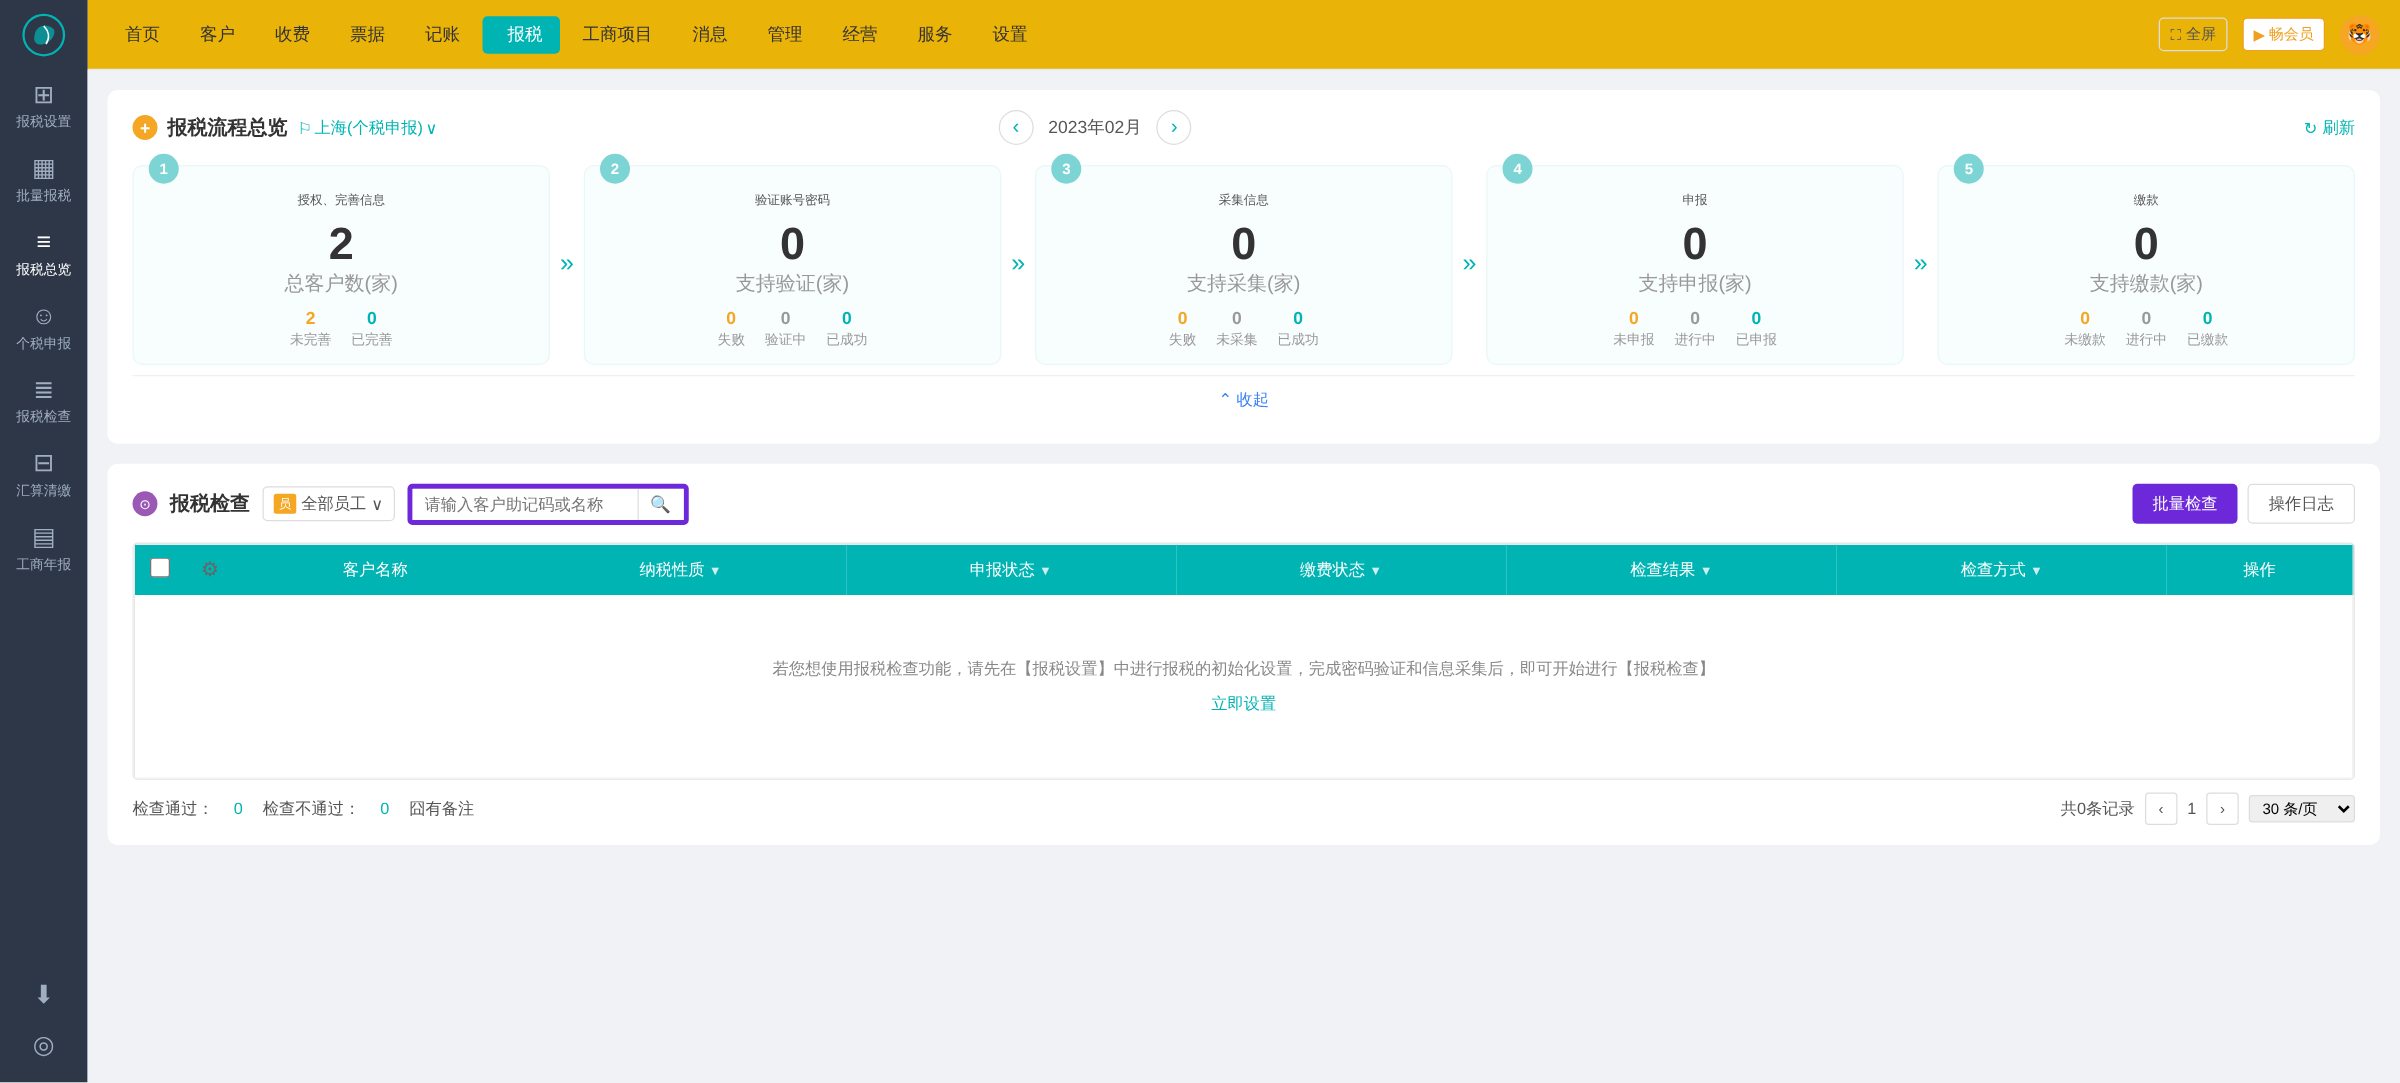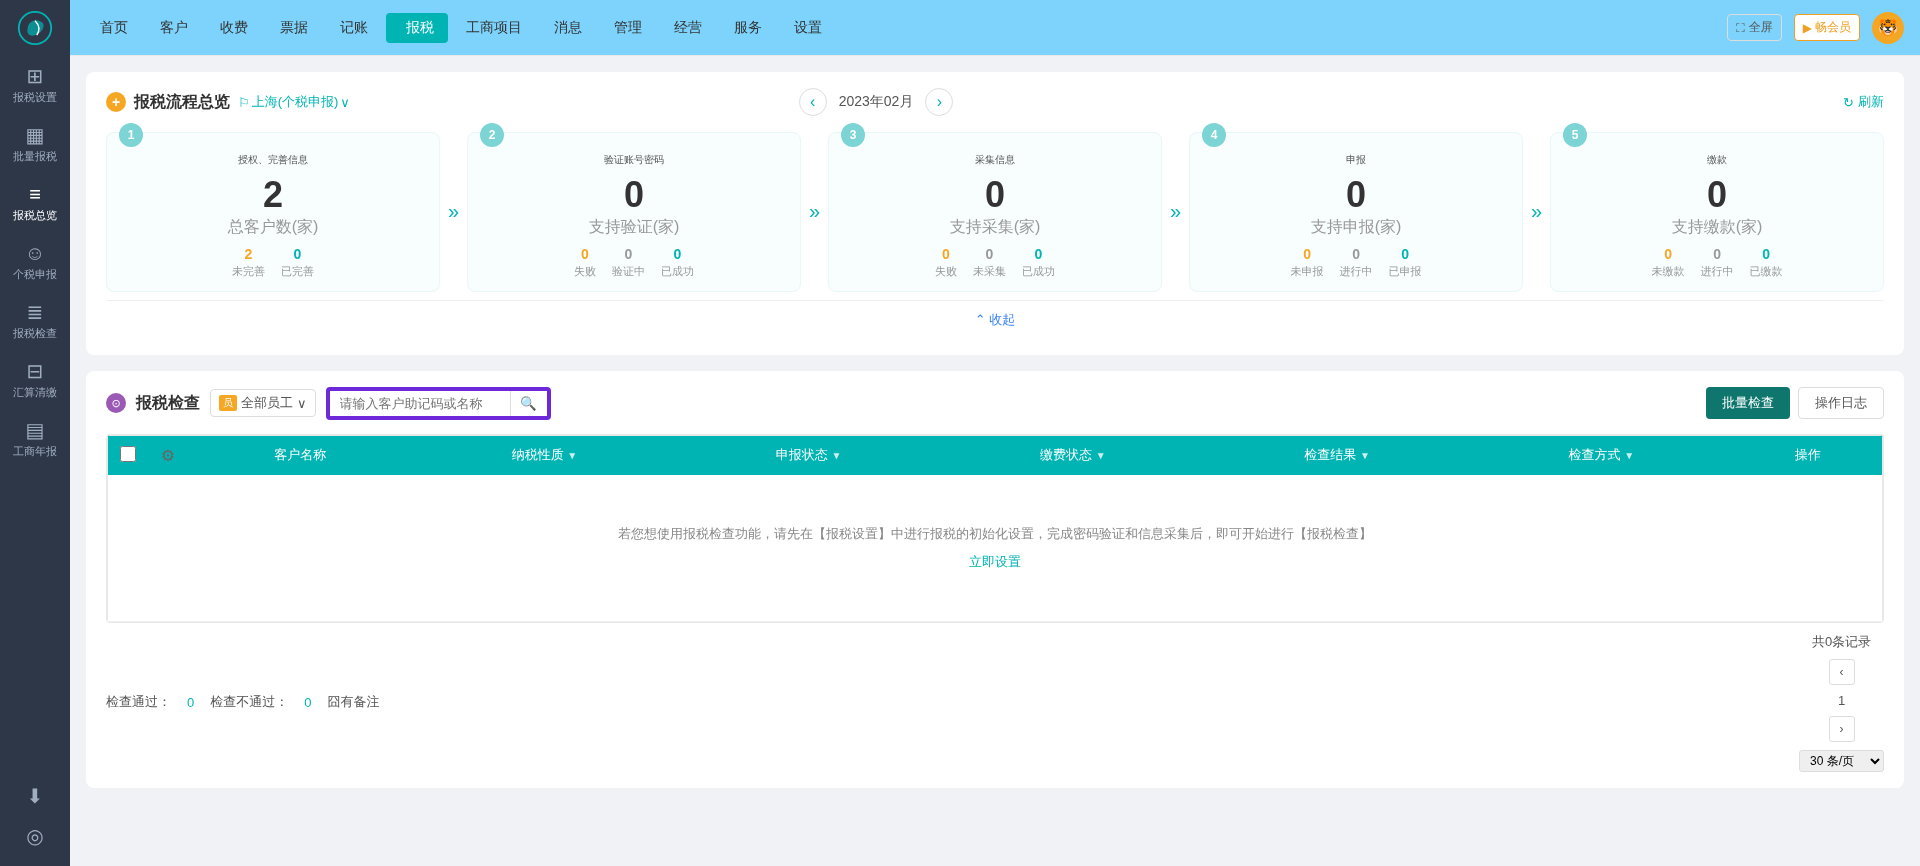--- a/index.html
+++ b/index.html
@@ -51,21 +51,21 @@
     .main-area {
       flex: 1;
       display: flex;
       flex-direction: column;
       overflow: hidden;
     }
 
     
     .topnav {
       height: 56px;
-      background: #7dd3fc;
+      background: #eab308;
       display: flex;
       align-items: center;
       padding: 0 16px;
       border-bottom: 1px solid #e8e8e8;
       flex-shrink: 0;
       text-align: center;
     }
     .topnav-menu {
       display: flex;
       align-items: center;
@@ -345,21 +345,21 @@
       padding: 5px 10px;
       cursor: pointer;
       color: #999;
     }
     .check-actions {
       margin-left: auto;
       display: flex;
       gap: 8px;
     }
     .btn-orange {
-      background: #0f766e;
+      background: #6d28d9;
       color: #fff;
       border: none;
       border-radius: 4px;
       padding: 6px 16px;
       cursor: pointer;
       font-size: 13px;
     }
     .btn-outline {
       background: #fff;
       color: #555;
@@ -442,21 +442,20 @@
       display: flex;
       gap: 16px;
       align-items: center;
     }
     .footer-link { color: #00b4b4; cursor: pointer; }
     .footer-right {
       display: flex;
       align-items: center;
       gap: 8px;
       color: #555;
-      flex-direction: column;
     }
     .page-btn {
       width: 26px;
       height: 26px;
       border: 1px solid #ddd;
       background: #fff;
       border-radius: 3px;
       cursor: pointer;
       display: flex;
       align-items: center;

